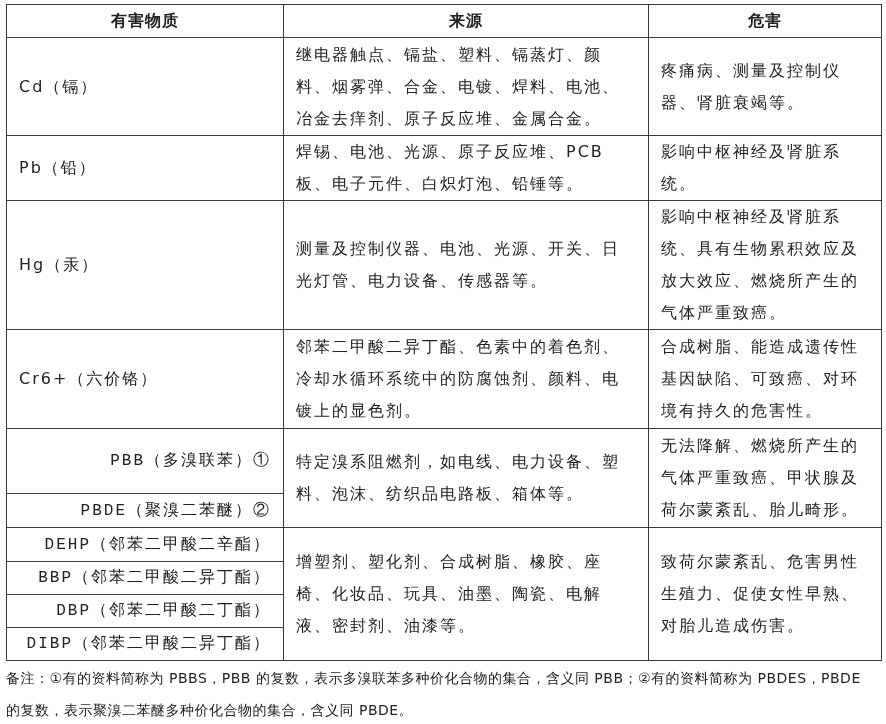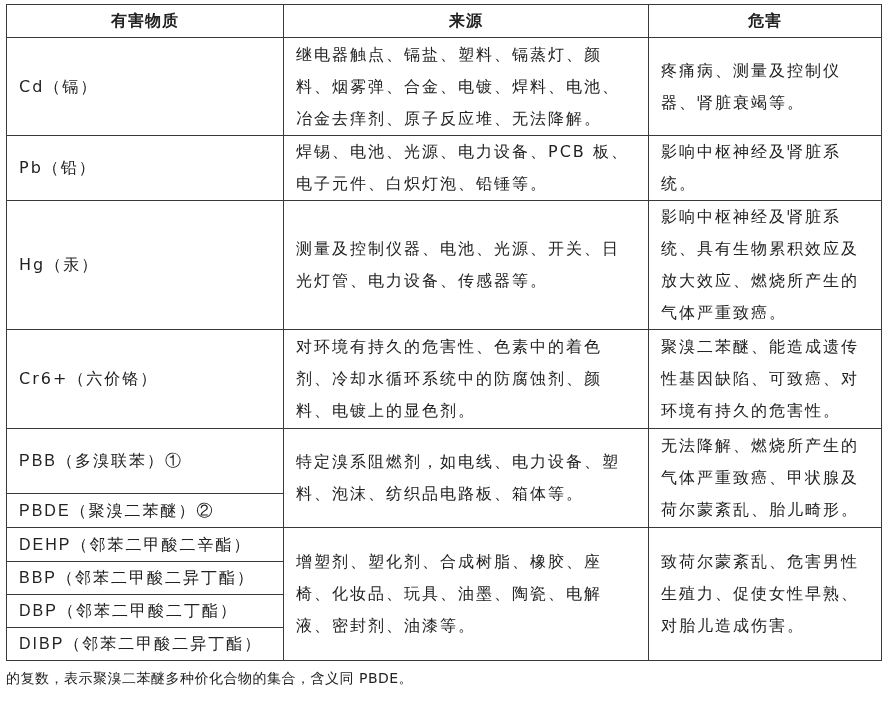--- a/index.html
+++ b/index.html
@@ -15,21 +15,21 @@
       border: 1.5px solid #3a3a3a; padding: 0 12px;
       font-size: 16px; line-height: 32px; vertical-align: middle;
       letter-spacing: 2px;
     }
     table.hz th {
       font-weight: bold; text-align: center; height: 32px; letter-spacing: 1px; font-size: 16px;
     }
     col.c1 { width: 277px; }
     col.c2 { width: 365px; }
     col.c3 { width: 233px; }
-    td.sub { font-family: Liberation Sans, sans-serif; letter-spacing: 1px; font-size: 16px; }
+    td.sub { font-family: Liberation Mono, monospace; letter-spacing: 1px; font-size: 16px; text-align: right; }
     .note {
       position: absolute; left: 6px; top: 662px; width: 876px;
       font-size: 14px; line-height: 32px; color: #222; letter-spacing: 0.5px;
     }
     .cell-text { display: block; }
   </style>
 </head>
 <body>
 
 <table class="hz">
@@ -39,37 +39,37 @@
       <col class="c3">
     </colgroup>
   <tbody>
       <tr>
     <th>有害物质</th>
     <th>来源</th>
     <th>危害</th>
   </tr>
   <tr style="height:98px">
     <td>Cd（镉）</td>
-    <td>继电器触点、镉盐、塑料、镉蒸灯、颜料、烟雾弹、合金、电镀、焊料、电池、冶金去痒剂、原子反应堆、无法降解。</td>
+    <td>继电器触点、镉盐、塑料、镉蒸灯、颜料、烟雾弹、合金、电镀、焊料、电池、冶金去痒剂、原子反应堆、金属合金。</td>
     <td>疼痛病、测量及控制仪器、肾脏衰竭等。</td>
   </tr>
   <tr style="height:65px">
     <td>Pb（铅）</td>
-    <td>焊锡、电池、光源、电力设备、PCB 板、电子元件、白炽灯泡、铅锤等。</td>
+    <td>焊锡、电池、光源、原子反应堆、PCB 板、电子元件、白炽灯泡、铅锤等。</td>
     <td>影响中枢神经及肾脏系统。</td>
   </tr>
   <tr style="height:126px">
     <td>Hg（汞）</td>
     <td>测量及控制仪器、电池、光源、开关、日光灯管、电力设备、传感器等。</td>
     <td>影响中枢神经及肾脏系统、具有生物累积效应及放大效应、燃烧所产生的气体严重致癌。</td>
   </tr>
   <tr style="height:99px">
     <td>Cr6+（六价铬）</td>
-    <td>对环境有持久的危害性、色素中的着色剂、冷却水循环系统中的防腐蚀剂、颜料、电镀上的显色剂。</td>
-    <td>聚溴二苯醚、能造成遗传性基因缺陷、可致癌、对环境有持久的危害性。</td>
+    <td>邻苯二甲酸二异丁酯、色素中的着色剂、冷却水循环系统中的防腐蚀剂、颜料、电镀上的显色剂。</td>
+    <td>合成树脂、能造成遗传性基因缺陷、可致癌、对环境有持久的危害性。</td>
   </tr>
   <tr style="height:65px">
     <td class="sub">PBB（多溴联苯）①</td>
     <td rowspan="2">特定溴系阻燃剂，如电线、电力设备、塑料、泡沫、纺织品电路板、箱体等。</td>
     <td rowspan="2">无法降解、燃烧所产生的气体严重致癌、甲状腺及荷尔蒙紊乱、胎儿畸形。</td>
   </tr>
   <tr style="height:34px">
     <td class="sub">PBDE（聚溴二苯醚）②</td>
   </tr>
   <tr style="height:34px">
@@ -83,14 +83,15 @@
   <tr style="height:33px">
     <td class="sub">DBP（邻苯二甲酸二丁酯）</td>
   </tr>
   <tr style="height:32px">
     <td class="sub">DIBP（邻苯二甲酸二异丁酯）</td>
   </tr>
 </tbody>
   </table>
 
 <div class="note">
+  <span class="cell-text">备注：①有的资料简称为 PBBS，PBB 的复数，表示多溴联苯多种价化合物的集合，含义同 PBB；②有的资料简称为 PBDES，PBDE</span>
   <span class="cell-text">的复数，表示聚溴二苯醚多种价化合物的集合，含义同 PBDE。</span>
 </div>
 
 </body></html>

